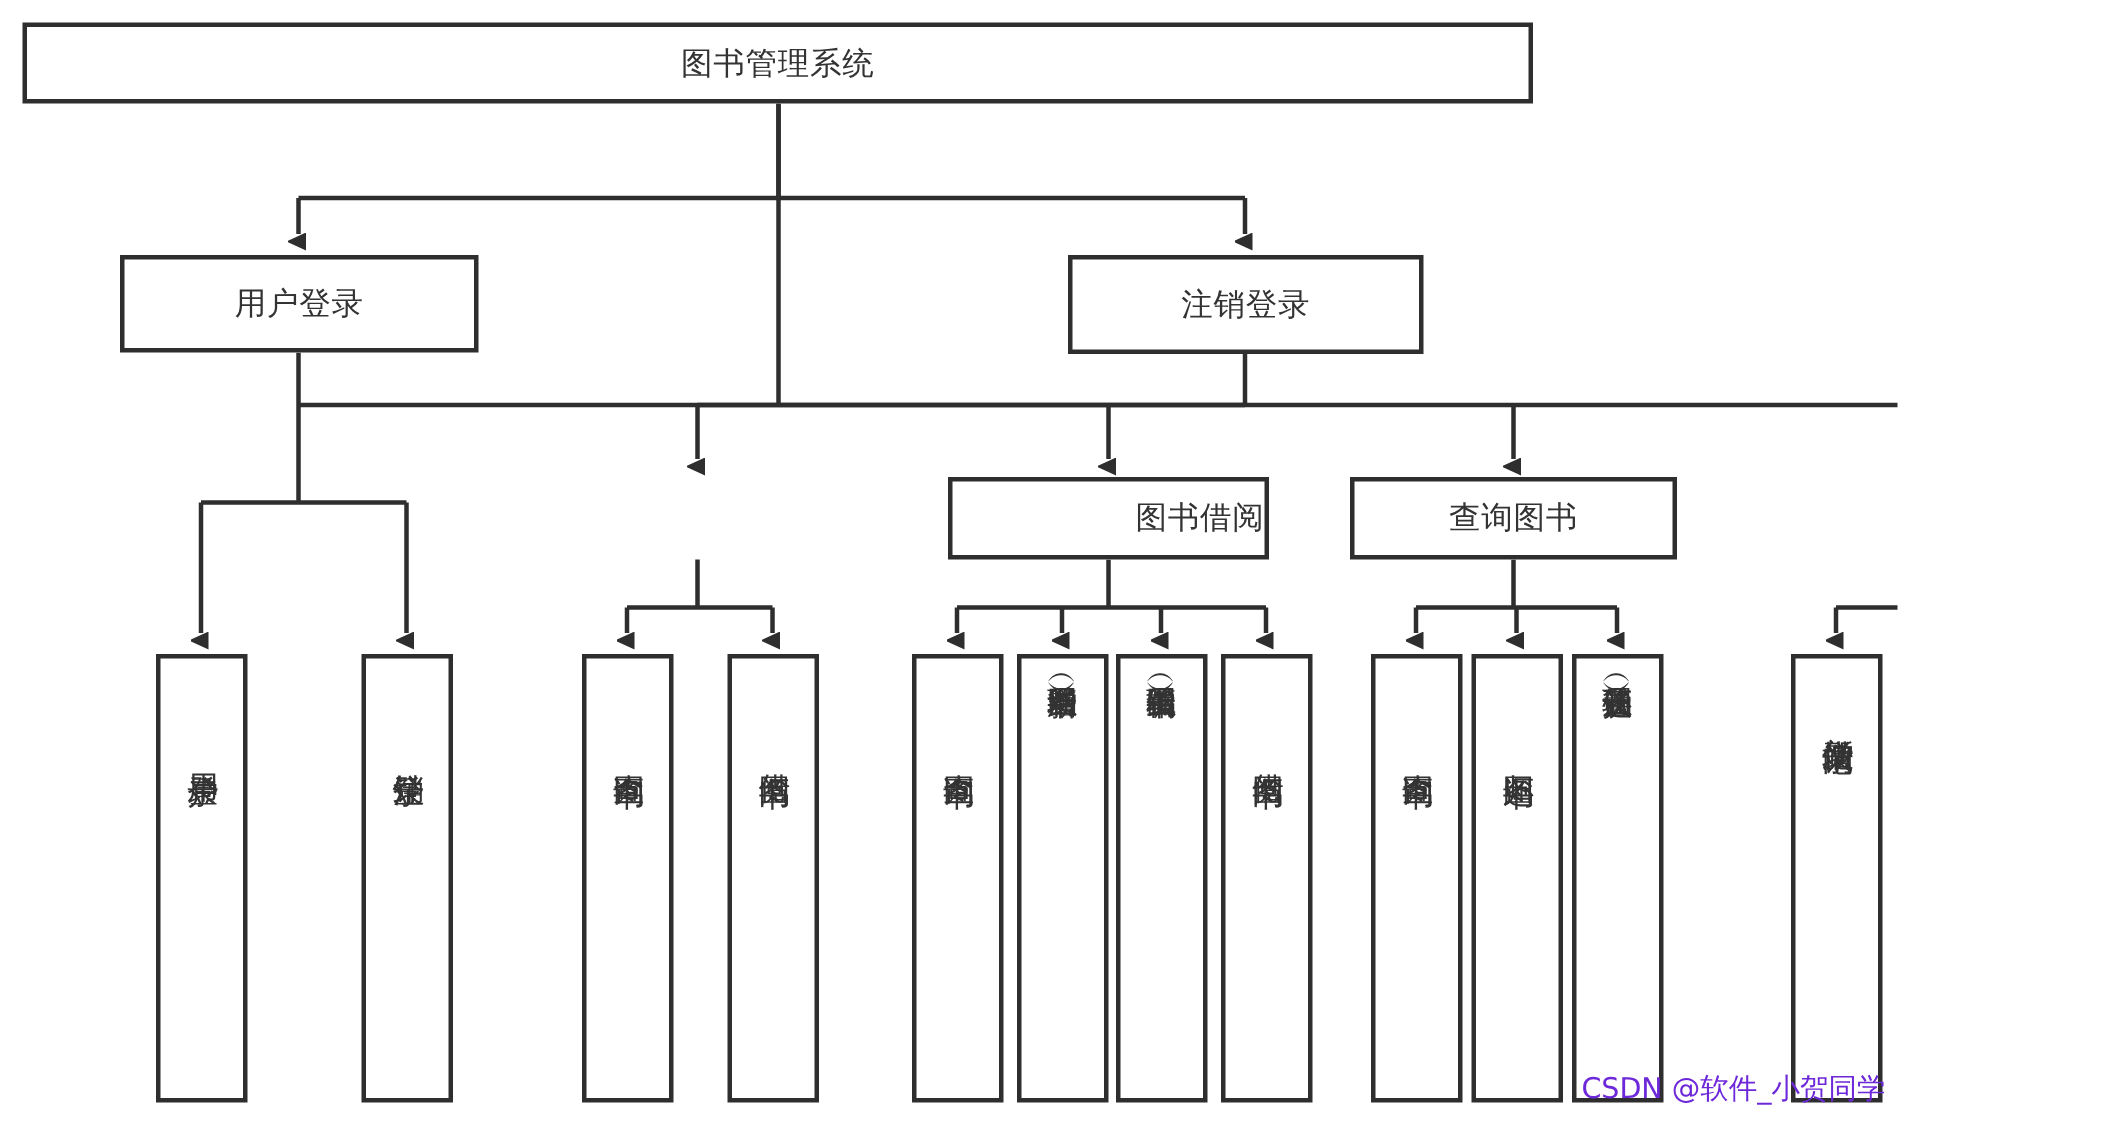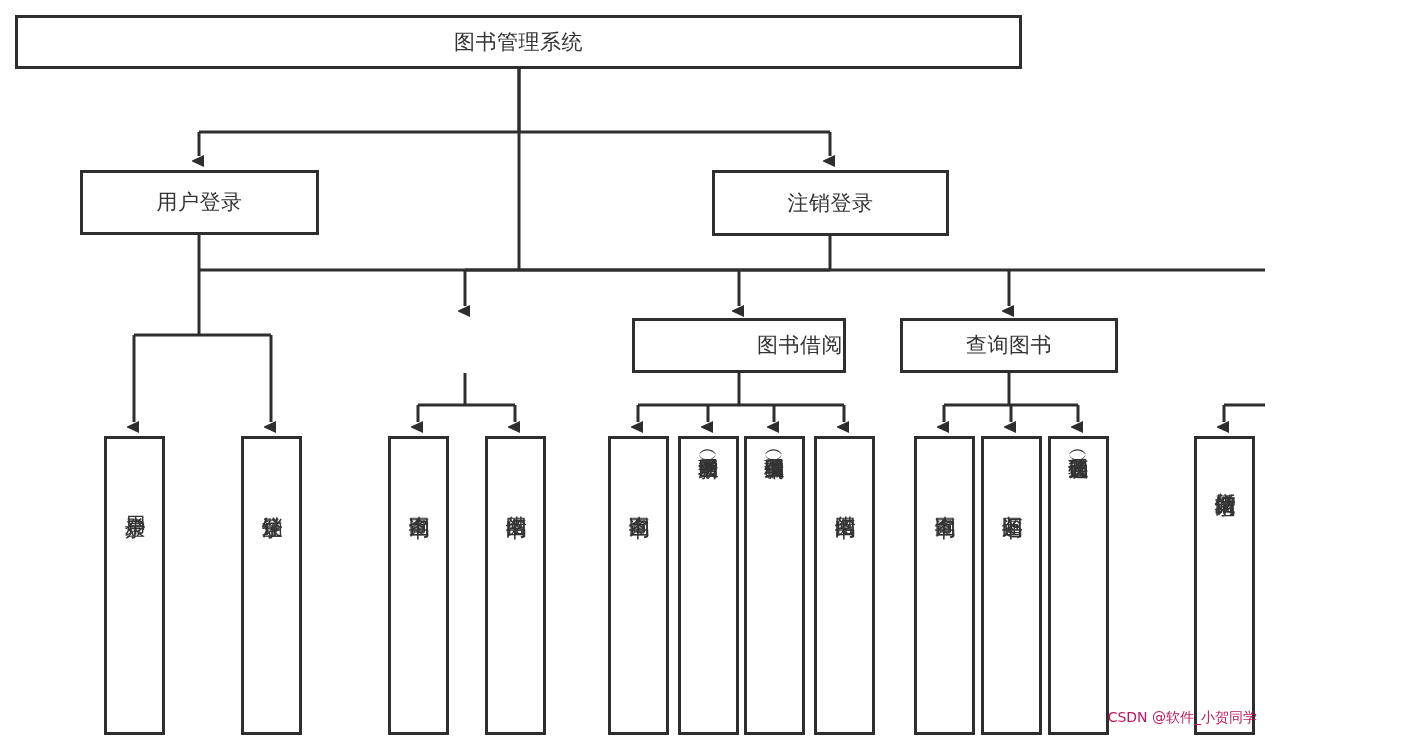--- a/index.html
+++ b/index.html
@@ -59,23 +59,23 @@
     line-height:1.12;
     letter-spacing:1px;
     white-space:nowrap;
     height:auto;
   }
   .node.leaf.tall .lbl{ font-size:20px; letter-spacing:0px; }
 
   .watermark{
     position:absolute;
     right:8px;
-    bottom:20px;
-    font-size:14px;
-    color:#be185d;
+    bottom:8px;
+    font-size:19px;
+    color:#6d28d9;
     white-space:nowrap;
     user-select:none;
   }
 </style>
 </head>
 <body>
 
 <div id="stage">
 
   <svg id="wires" viewBox="0 0 1405 747" xmlns="http://www.w3.org/2000/svg">

